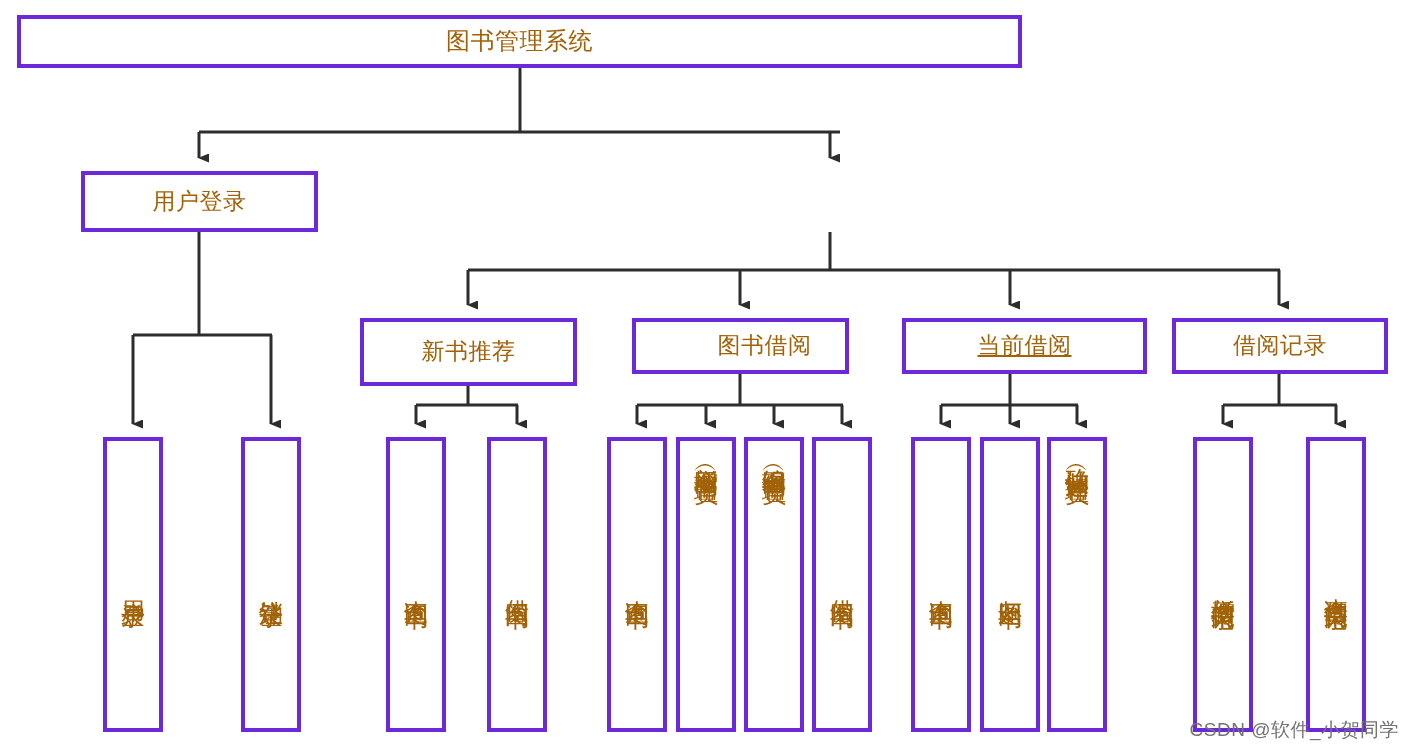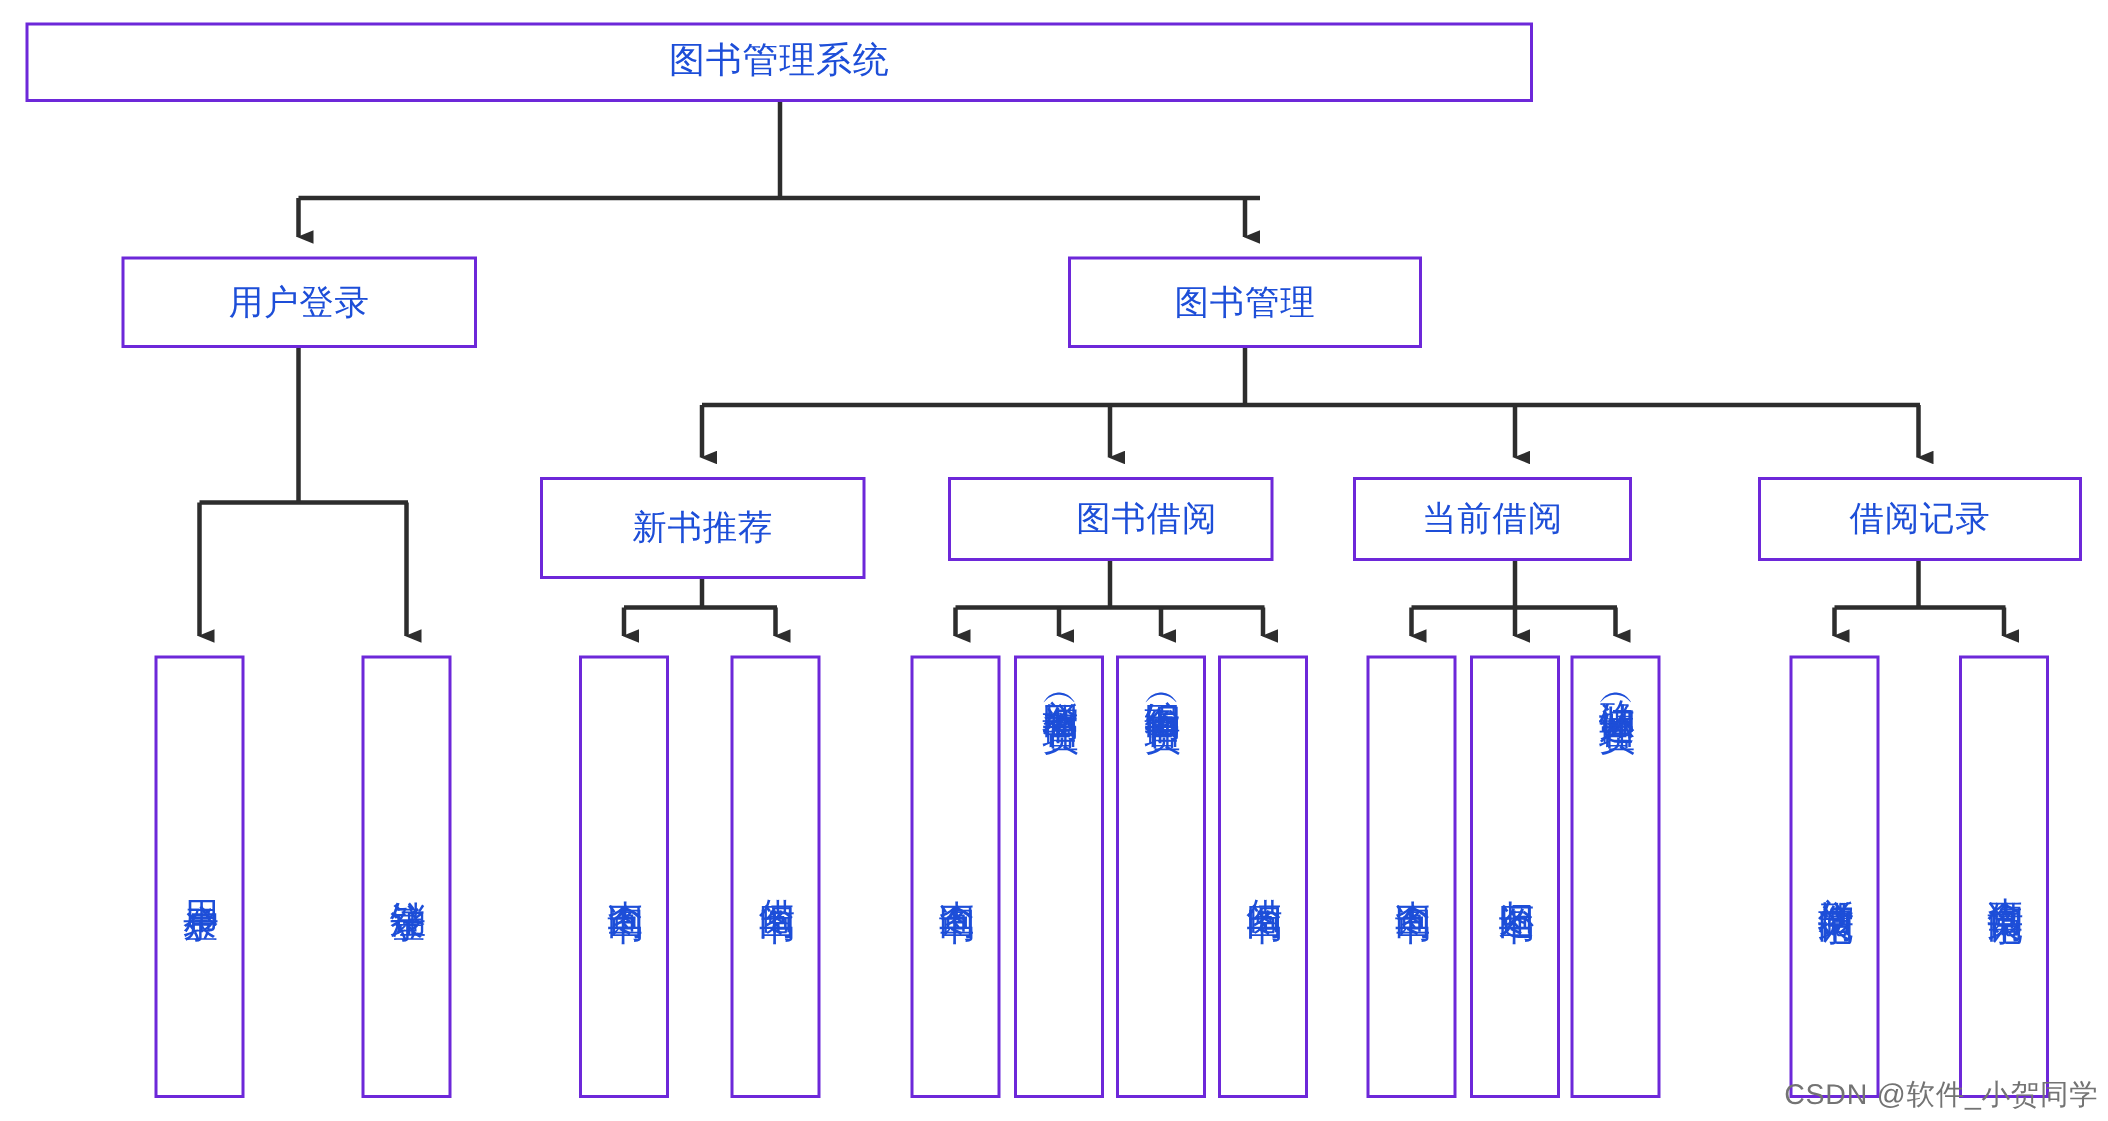--- a/index.html
+++ b/index.html
@@ -22,26 +22,26 @@
     position: absolute;
     left: 0;
     top: 0;
     width: 1405px;
     height: 747px;
     pointer-events: none;
   }
   .node {
     position: absolute;
     box-sizing: border-box;
-    border: 2px solid #6d28d9;
+    border: 4px solid #6d28d9;
     background: #ffffff;
     display: flex;
     align-items: center;
     justify-content: center;
-    color: #1d4ed8;
+    color: #a16207;
   }
   .node .label {
     display: block;
     text-align: center;
     line-height: 1.12;
     letter-spacing: 0.5px;
   }
   
   .node.horiz .label {
     writing-mode: horizontal-tb;
@@ -133,31 +133,28 @@
     </g>
   </svg>
 
   <div class="node horiz root" style="left:17px; top:15px; width:1005px; height:53px;">
     <span class="label">图书管理系统</span>
   </div>
 
   <div class="node horiz" style="left:81px; top:171px; width:237px; height:61px;">
     <span class="label">用户登录</span>
   </div>
-  <div class="node horiz" style="left:712px; top:171px; width:236px; height:61px;">
-    <span class="label">图书管理</span>
-  </div>
 
   <div class="node horiz" style="left:360px; top:318px; width:217px; height:68px;">
     <span class="label">新书推荐</span>
   </div>
   <div class="node horiz" style="left:632px; top:318px; width:217px; height:56px;padding-left:48px;">
     <span class="label">图书借阅</span>
   </div>
-  <div class="node horiz" style="left:902px; top:318px; width:186px; height:56px;">
+  <div class="node horiz" style="left:902px; top:318px; width:245px; height:56px;text-decoration:underline;">
     <span class="label">当前借阅</span>
   </div>
   <div class="node horiz" style="left:1172px; top:318px; width:216px; height:56px;">
     <span class="label">借阅记录</span>
   </div>
 
   <div class="node vert mid" style="left:103px; top:437px; width:60px; height:295px;">
     <span class="label">用户登录</span>
   </div>
   <div class="node vert mid" style="left:241px; top:437px; width:60px; height:295px;">

